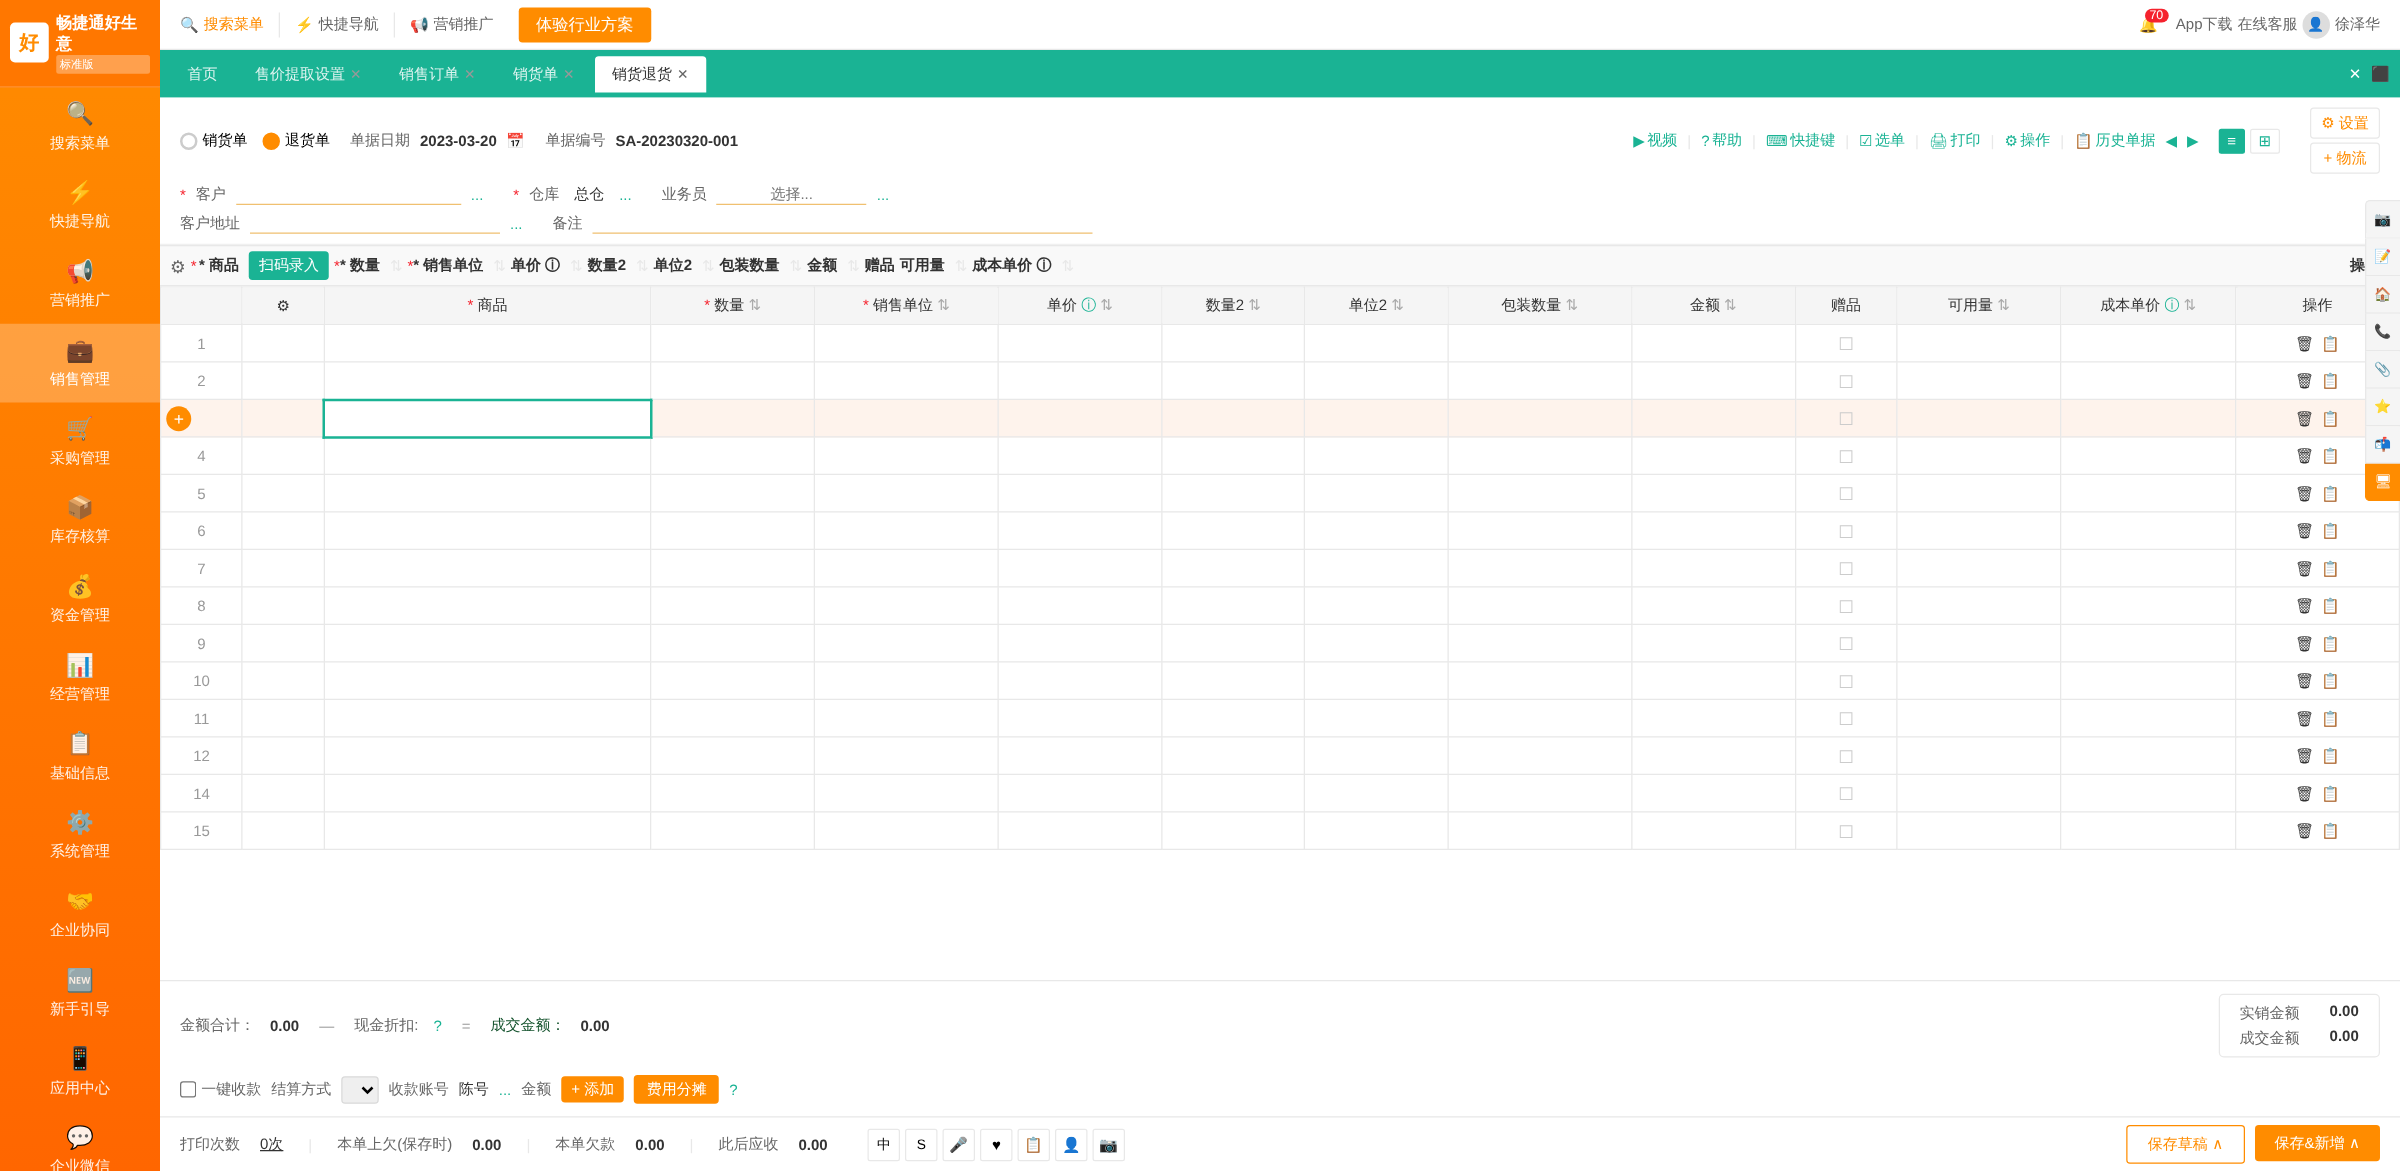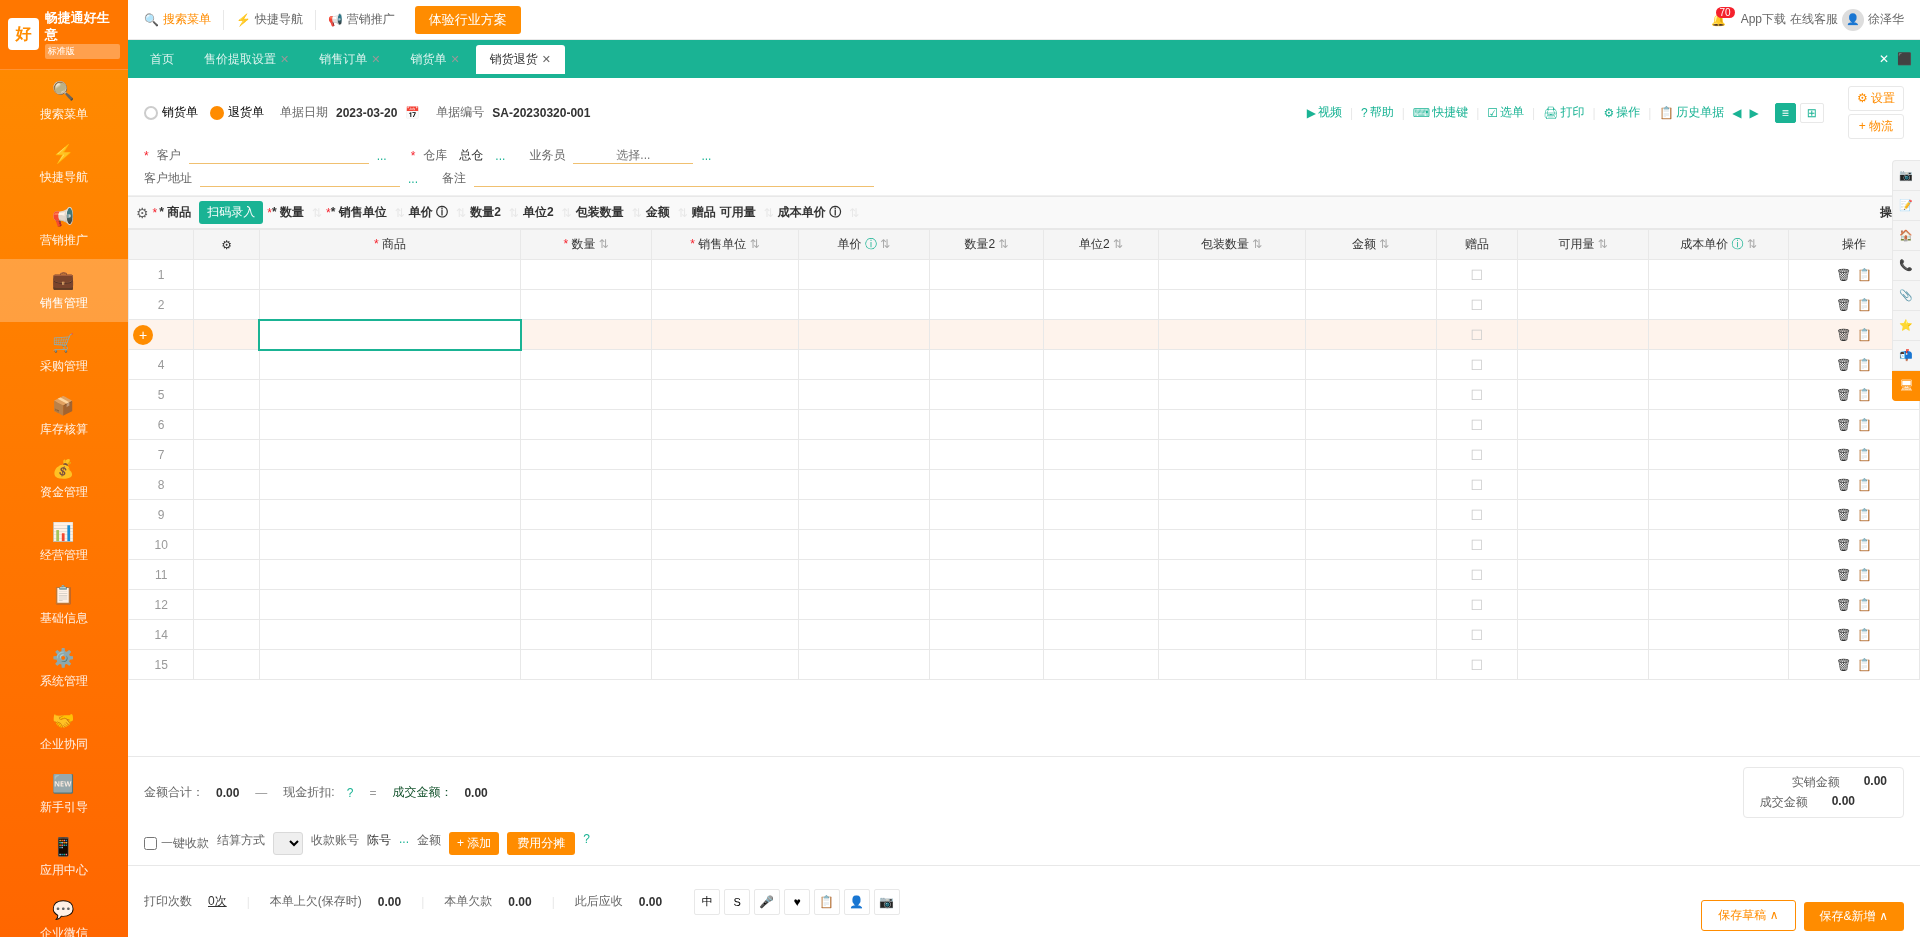--- a/index.html
+++ b/index.html
@@ -706,32 +706,32 @@
         <span style="color:#666;">金额合计：</span>
         <span style="color:#333;font-weight:bold;">0.00</span>
         <span style="color:#999;padding:0 4px;">—</span>
         <span style="color:#666;">现金折扣:</span>
         <span style="cursor:pointer;color:#1ab394;">?</span>
         <span style="color:#999;padding:0 4px;">=</span>
         <span style="color:#14532d;">成交金额：</span>
         <span style="color:#333;font-weight:bold;">0.00</span>
 
         <div style="margin-left:auto;background:white;border:1px solid #e8e8e8;padding:6px 16px;border-radius:4px;">
-          <div style="display:flex;justify-content:space-between;gap:24px;margin-bottom:3px;margin-left:32px;">
+          <div style="display:flex;justify-content:space-between;gap:24px;margin-bottom:3px;">
             <span style="color:#666;">实销金额</span>
             <span style="color:#333;font-weight:bold;">0.00</span>
           </div>
-          <div style="display:flex;justify-content:flex-start;gap:24px;">
+          <div style="display:flex;justify-content:space-between;">
             <span style="color:#666;">成交金额</span>
             <span style="color:#333;font-weight:bold;">0.00</span>
           </div>
         </div>
       </div>
 
-      <div style="display:flex;gap:8px;padding:4px 0;">
+      <div style="display:flex;align-items:center;gap:8px;padding:4px 0;">
         <label style="display:flex;align-items:center;gap:4px;cursor:pointer;">
           <input type="checkbox" style="">
           <span style="color:#666;">一键收款</span>
         </label>
         <span style="color:#666;">结算方式</span>
         <select style="border:1px solid #d9d9d9;padding:2px 4px;border-radius:3px;font-size:12px;"></select>
         <span style="color:#666;">收款账号</span>
         <span style="color:#333;">陈号</span>
         <span style="color:#1ab394;cursor:pointer;">...</span>
         <span style="color:#666;">金额</span>
@@ -757,21 +757,21 @@
       <div style="display:flex;gap:4px;margin:0 16px;">
         <div style="width:26px;height:26px;border:1px solid #e8e8e8;display:flex;align-items:center;justify-content:center;cursor:pointer;font-size:11px;border-radius:2px;background:white;">中</div>
         <div style="width:26px;height:26px;border:1px solid #e8e8e8;display:flex;align-items:center;justify-content:center;cursor:pointer;font-size:11px;border-radius:2px;background:white;">S</div>
         <div style="width:26px;height:26px;border:1px solid #e8e8e8;display:flex;align-items:center;justify-content:center;cursor:pointer;font-size:12px;border-radius:2px;background:white;">🎤</div>
         <div style="width:26px;height:26px;border:1px solid #e8e8e8;display:flex;align-items:center;justify-content:center;cursor:pointer;font-size:12px;border-radius:2px;background:white;">♥</div>
         <div style="width:26px;height:26px;border:1px solid #e8e8e8;display:flex;align-items:center;justify-content:center;cursor:pointer;font-size:12px;border-radius:2px;background:white;">📋</div>
         <div style="width:26px;height:26px;border:1px solid #e8e8e8;display:flex;align-items:center;justify-content:center;cursor:pointer;font-size:12px;border-radius:2px;background:white;">👤</div>
         <div style="width:26px;height:26px;border:1px solid #e8e8e8;display:flex;align-items:center;justify-content:center;cursor:pointer;font-size:12px;border-radius:2px;background:white;">📷</div>
       </div>
 
-      <div style="margin-left:auto;display:flex;align-items:flex-end;gap:8px;margin-top:28px;">
+      <div style="margin-left:auto;display:flex;align-items:flex-start;gap:8px;">
         <button class="btn-save-draft">
           <span>保存草稿</span>
           <span> ∧</span>
         </button>
         <button class="btn-save-new">
           <span>保存&amp;新增</span>
           <span> ∧</span>
         </button>
       </div>
     </div>

